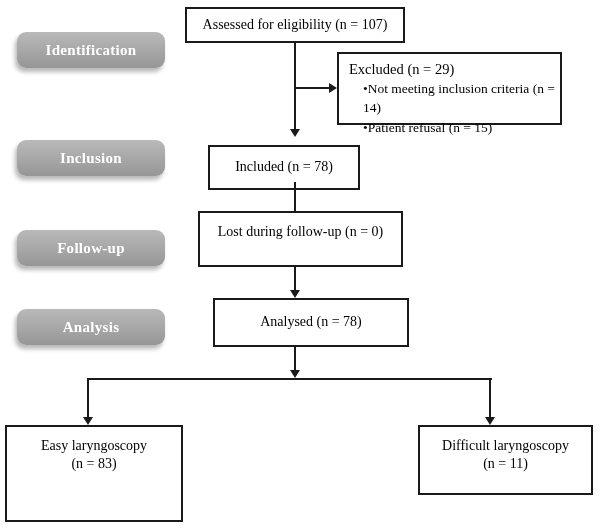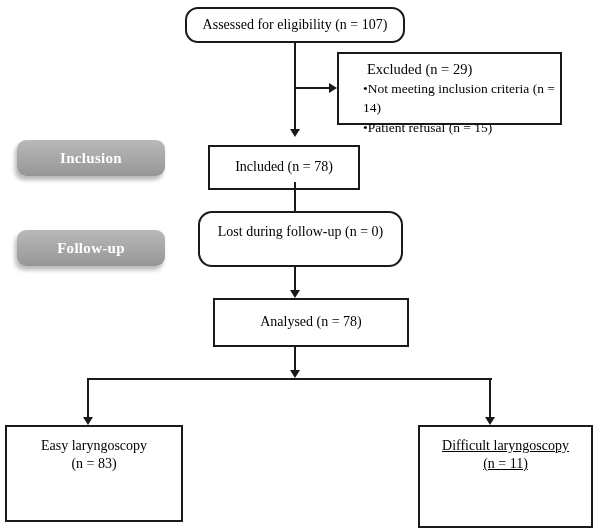--- a/index.html
+++ b/index.html
@@ -76,73 +76,79 @@
     position: absolute;
     width: 0;
     height: 0;
     border-top: 5px solid transparent;
     border-bottom: 5px solid transparent;
     border-left: 8px solid #1a1a1a;
   }
   
   .excluded-title {
     display: block;
-    padding: 6px 0 0 28px;
+    padding: 6px 0 0 10px;
     font-size: 14.5px;
   }
   .excluded-item {
     display: block;
     padding-left: 24px;
     font-size: 13.5px;
     line-height: 1.45;
   }
   .two-line-label {
     display: block;
   }
 </style>
 </head>
 <body>
 
 <div id="canvas">
 
+  <div class="stage" style="top:32px;">
+    <span>Identification</span>
+  </div>
   <div class="stage" style="top:140px;">
     <span>Inclusion</span>
   </div>
   <div class="stage" style="top:230px;justify-content:center;">
     <span>Follow-up</span>
   </div>
+  <div class="stage" style="top:309px;">
+    <span>Analysis</span>
+  </div>
 
-  <div class="node center" style="left:185px; top:7px; width:220px; height:36px;border-radius:13px;">
+  <div class="node center" style="left:185px; top:7px; width:220px; height:36px;">
     <span>Assessed for eligibility (n = 107)</span>
   </div>
 
   <div class="node" style="left:337px; top:52px; width:225px; height:73px;">
     <span class="excluded-title">Excluded (n = 29)</span>
     <span class="excluded-item">•Not meeting inclusion criteria (n = 14)</span>
     <span class="excluded-item">•Patient refusal (n = 15)</span>
   </div>
 
   <div class="node center" style="left:208px; top:137px; width:152px; height:45px;margin-top:8px;">
     <span>Included (n = 78)</span>
   </div>
 
-  <div class="node top-center" style="left:198px; top:211px; width:205px; height:56px;border-radius:14px;">
+  <div class="node top-center" style="left:198px; top:211px; width:205px; height:56px;">
     <span>Lost during follow-up (n = 0)</span>
   </div>
 
   <div class="node center" style="left:213px; top:298px; width:196px; height:49px;">
     <span>Analysed (n = 78)</span>
   </div>
 
   <div class="node top-center" style="left:5px; top:425px; width:178px; height:97px;">
     <span class="two-line-label">Easy laryngoscopy</span>
     <span class="two-line-label">(n = 83)</span>
   </div>
 
-  <div class="node top-center" style="left:418px; top:425px; width:175px; height:103px;text-decoration:underline;">
+  <div class="node top-center" style="left:418px; top:425px; width:175px; height:70px;">
     <span class="two-line-label">Difficult laryngoscopy</span>
     <span class="two-line-label">(n = 11)</span>
   </div>
 
   <div class="vline" style="left:294px; top:43px; height:88px;"></div>
   <div class="arrow-down" style="left:290px; top:129px;"></div>
 
   <div class="hline" style="left:295px; top:87px; width:35px;"></div>
   <div class="arrow-right" style="left:329px; top:83px;"></div>
 

